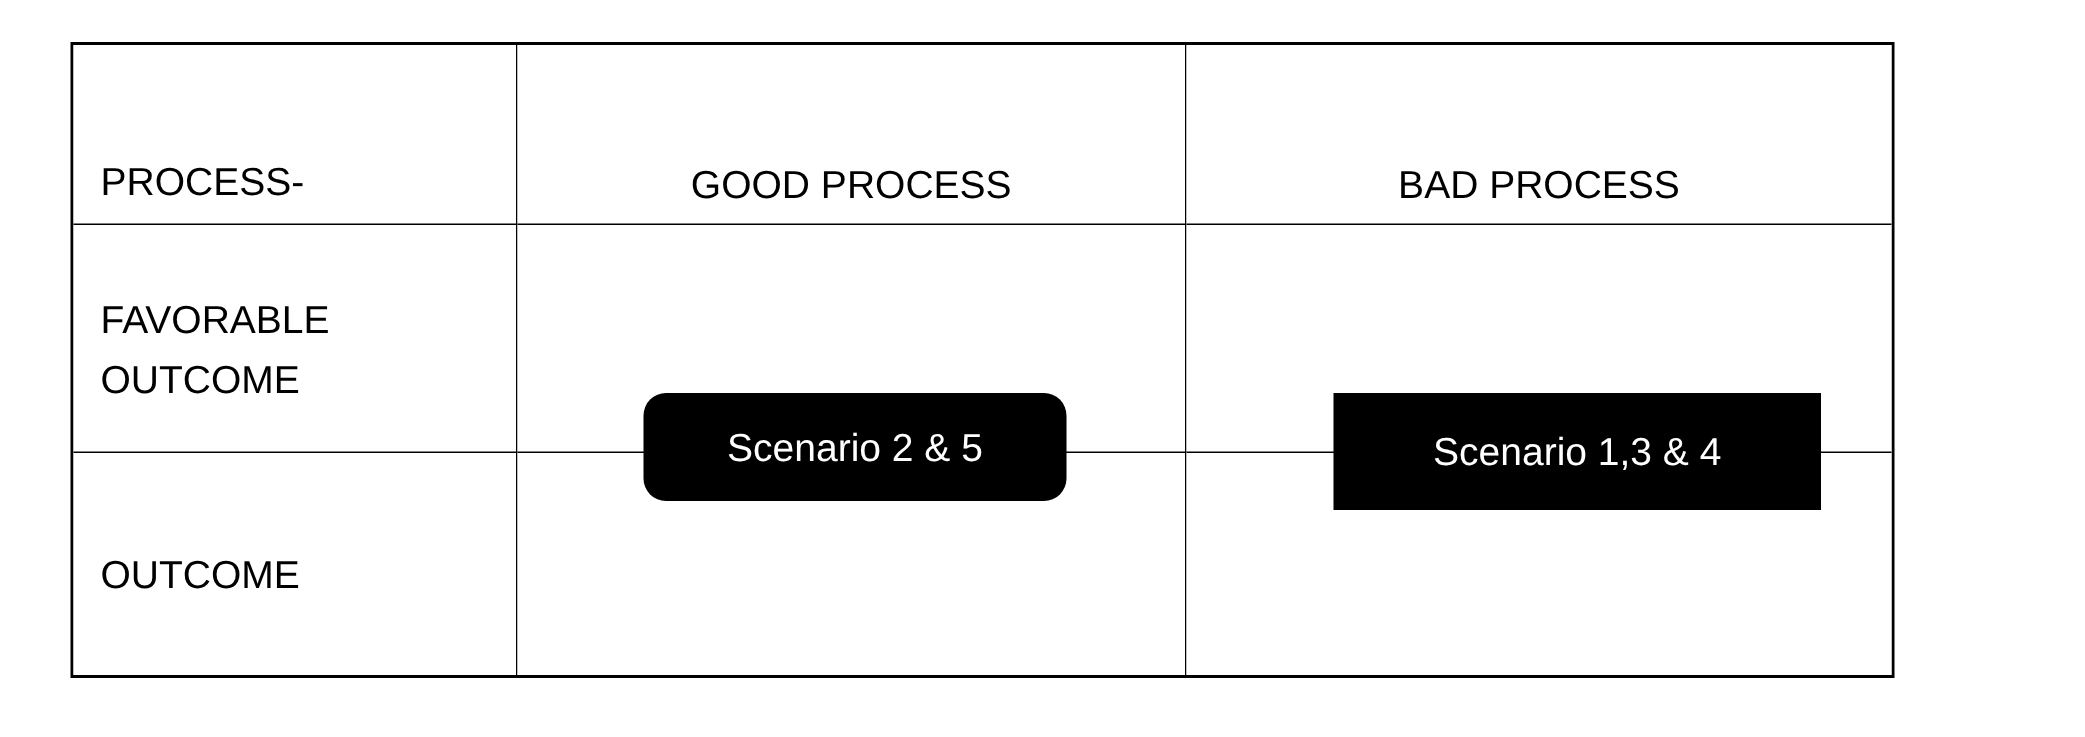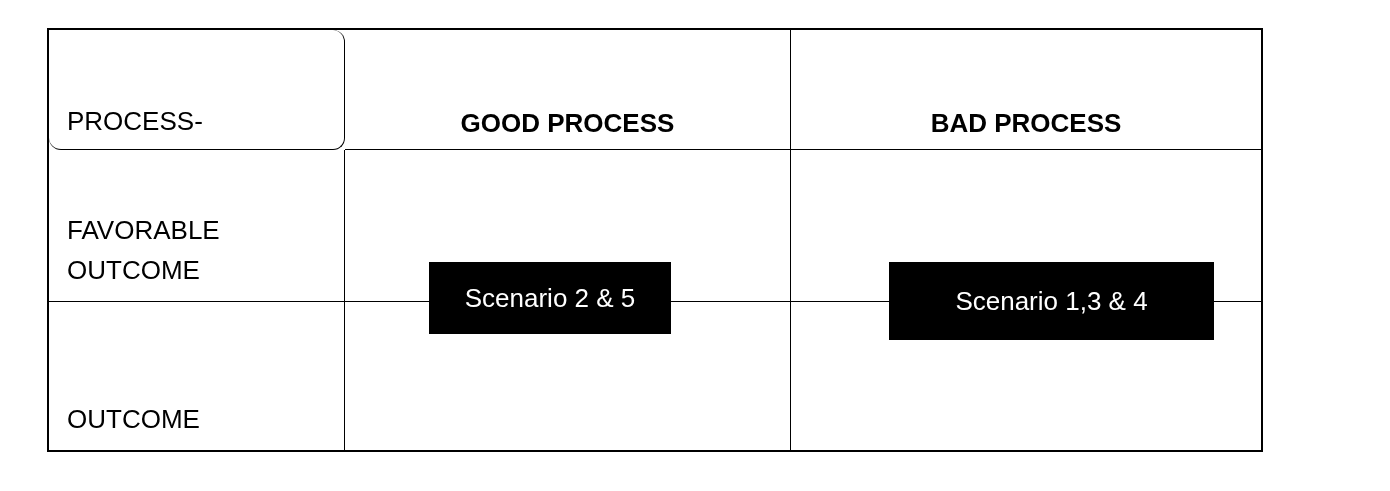--- a/index.html
+++ b/index.html
@@ -35,49 +35,48 @@
     border-bottom: 1.5px solid #000000;
     background: #ffffff;
     display: flex;
   }
   .cell.last-col { border-right: none; }
   .cell.last-row { border-bottom: none; }
   .corner-cell {
     flex-direction: column;
     justify-content: flex-end;
     padding: 0 14px 8px 18px;
-    border-radius: 12px;
   }
   .col-header {
     align-items: flex-end;
     justify-content: center;
     padding-bottom: 6px;
-    font-weight: bold;
   }
   .row-header {
     flex-direction: column;
-    justify-content: flex-end;
-    padding: 14px 14px 11px 18px;
+    justify-content: center;
+    padding: 14px 14px 0 18px;
   }
   .body-cell { }
   .scenario-box {
     position: absolute;
     background: #000000;
     color: #ffffff;
     display: flex;
     align-items: center;
     justify-content: center;
     font-size: 26px;
     line-height: 1;
   }
   .scenario-box.good {
     left: 429px;
     top: 262px;
-    width: 242px;
+    width: 282px;
     height: 72px;
+    border-radius: 15px;
   }
   .scenario-box.bad {
     left: 889px;
     top: 262px;
     width: 325px;
     height: 78px;
   }
 </style>
 </head>
 <body>

